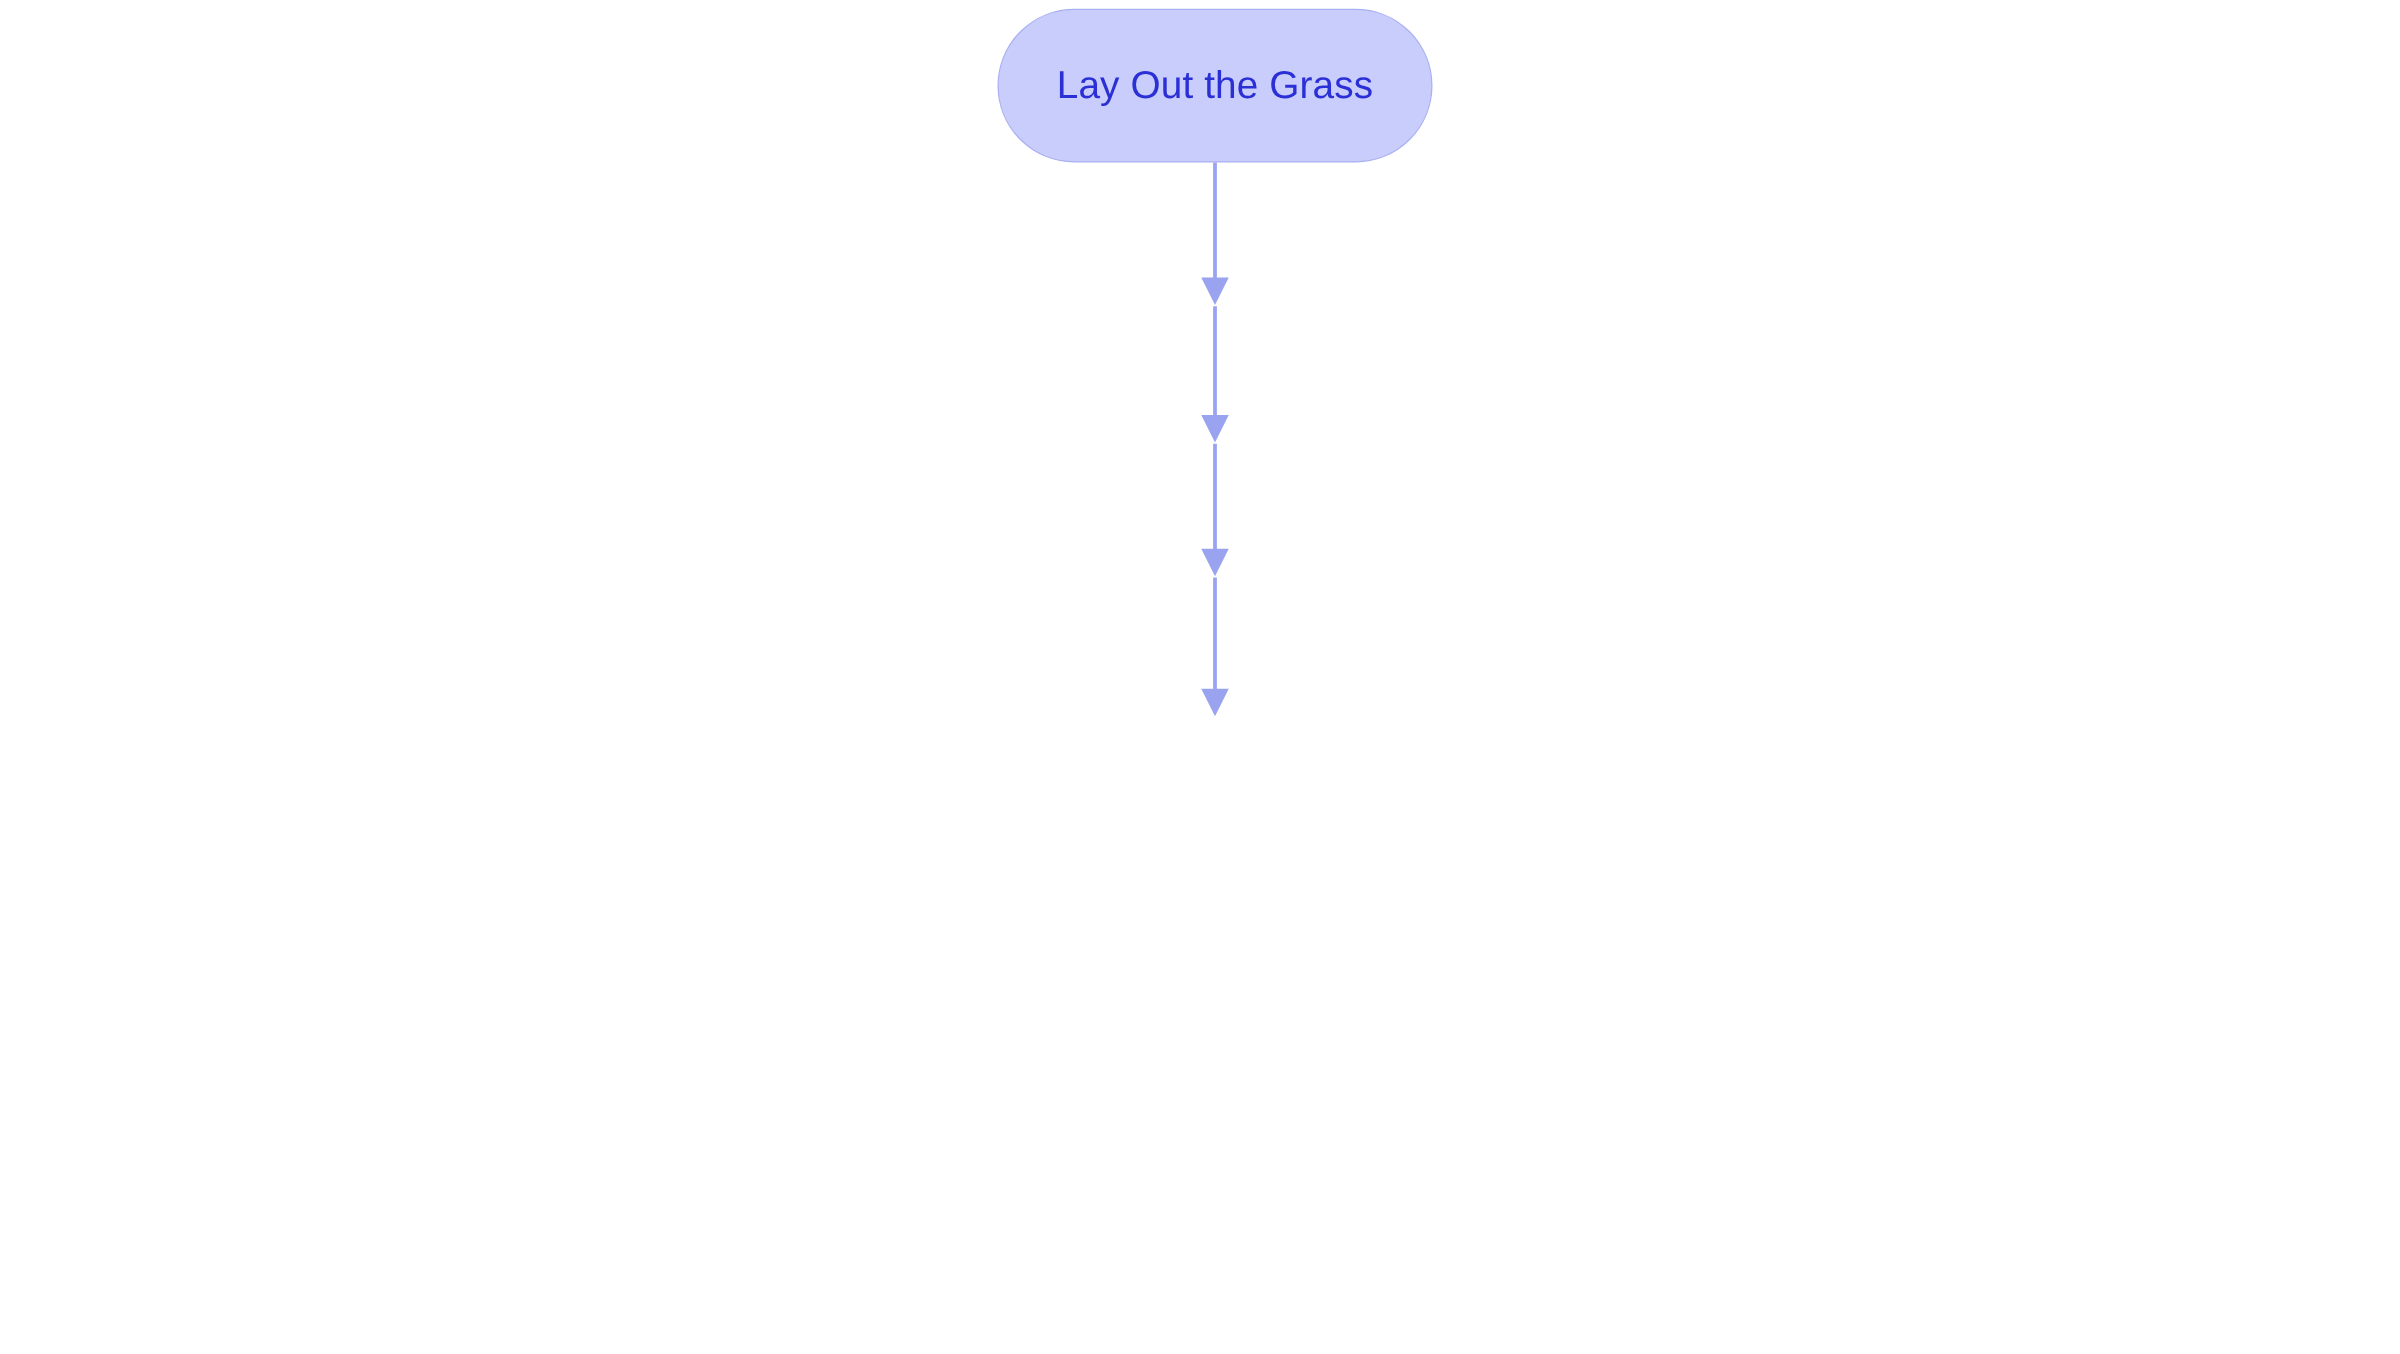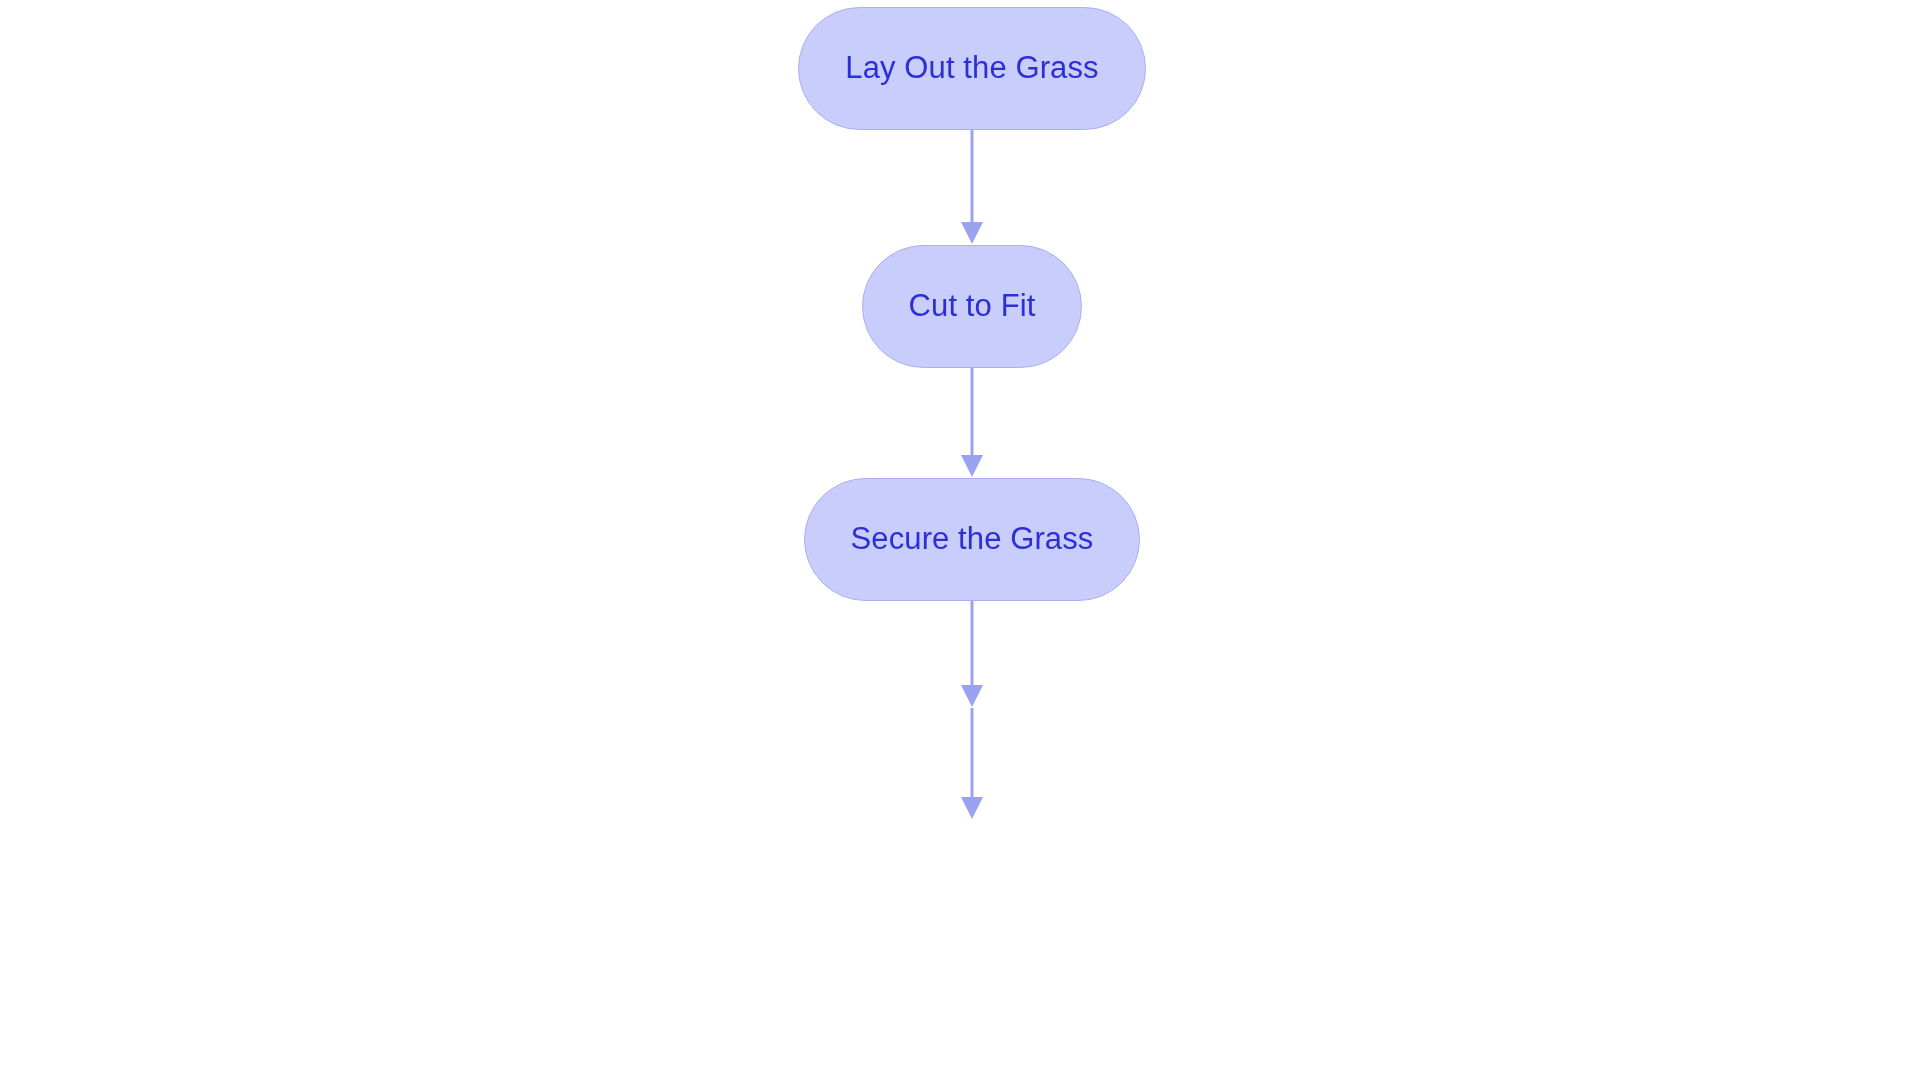--- a/index.html
+++ b/index.html
@@ -96,34 +96,28 @@
       <span class="node-label">Lay Out the Grass</span>
     </div>
 
     <div class="connector gap-1">
       <svg width="40" height="115" viewBox="0 0 40 115">
         <line x1="20" y1="0" x2="20" y2="94" stroke="#9aa3f0" stroke-width="3"></line>
         <polygon points="9,92 31,92 20,114" fill="#9aa3f0"></polygon>
       </svg>
     </div>
 
-    <div class="node node-w2">
-      <span class="node-label">Cut to Fit</span>
-    </div>
 
     <div class="connector gap-2">
       <svg width="40" height="110" viewBox="0 0 40 110">
         <line x1="20" y1="0" x2="20" y2="89" stroke="#9aa3f0" stroke-width="3"></line>
         <polygon points="9,87 31,87 20,109" fill="#9aa3f0"></polygon>
       </svg>
     </div>
 
-    <div class="node node-w3">
-      <span class="node-label">Secure the Grass</span>
-    </div>
 
     <div class="connector gap-3">
       <svg width="40" height="107" viewBox="0 0 40 107">
         <line x1="20" y1="0" x2="20" y2="86" stroke="#9aa3f0" stroke-width="3"></line>
         <polygon points="9,84 31,84 20,106" fill="#9aa3f0"></polygon>
       </svg>
     </div>
 
 
     <div class="connector gap-4">

